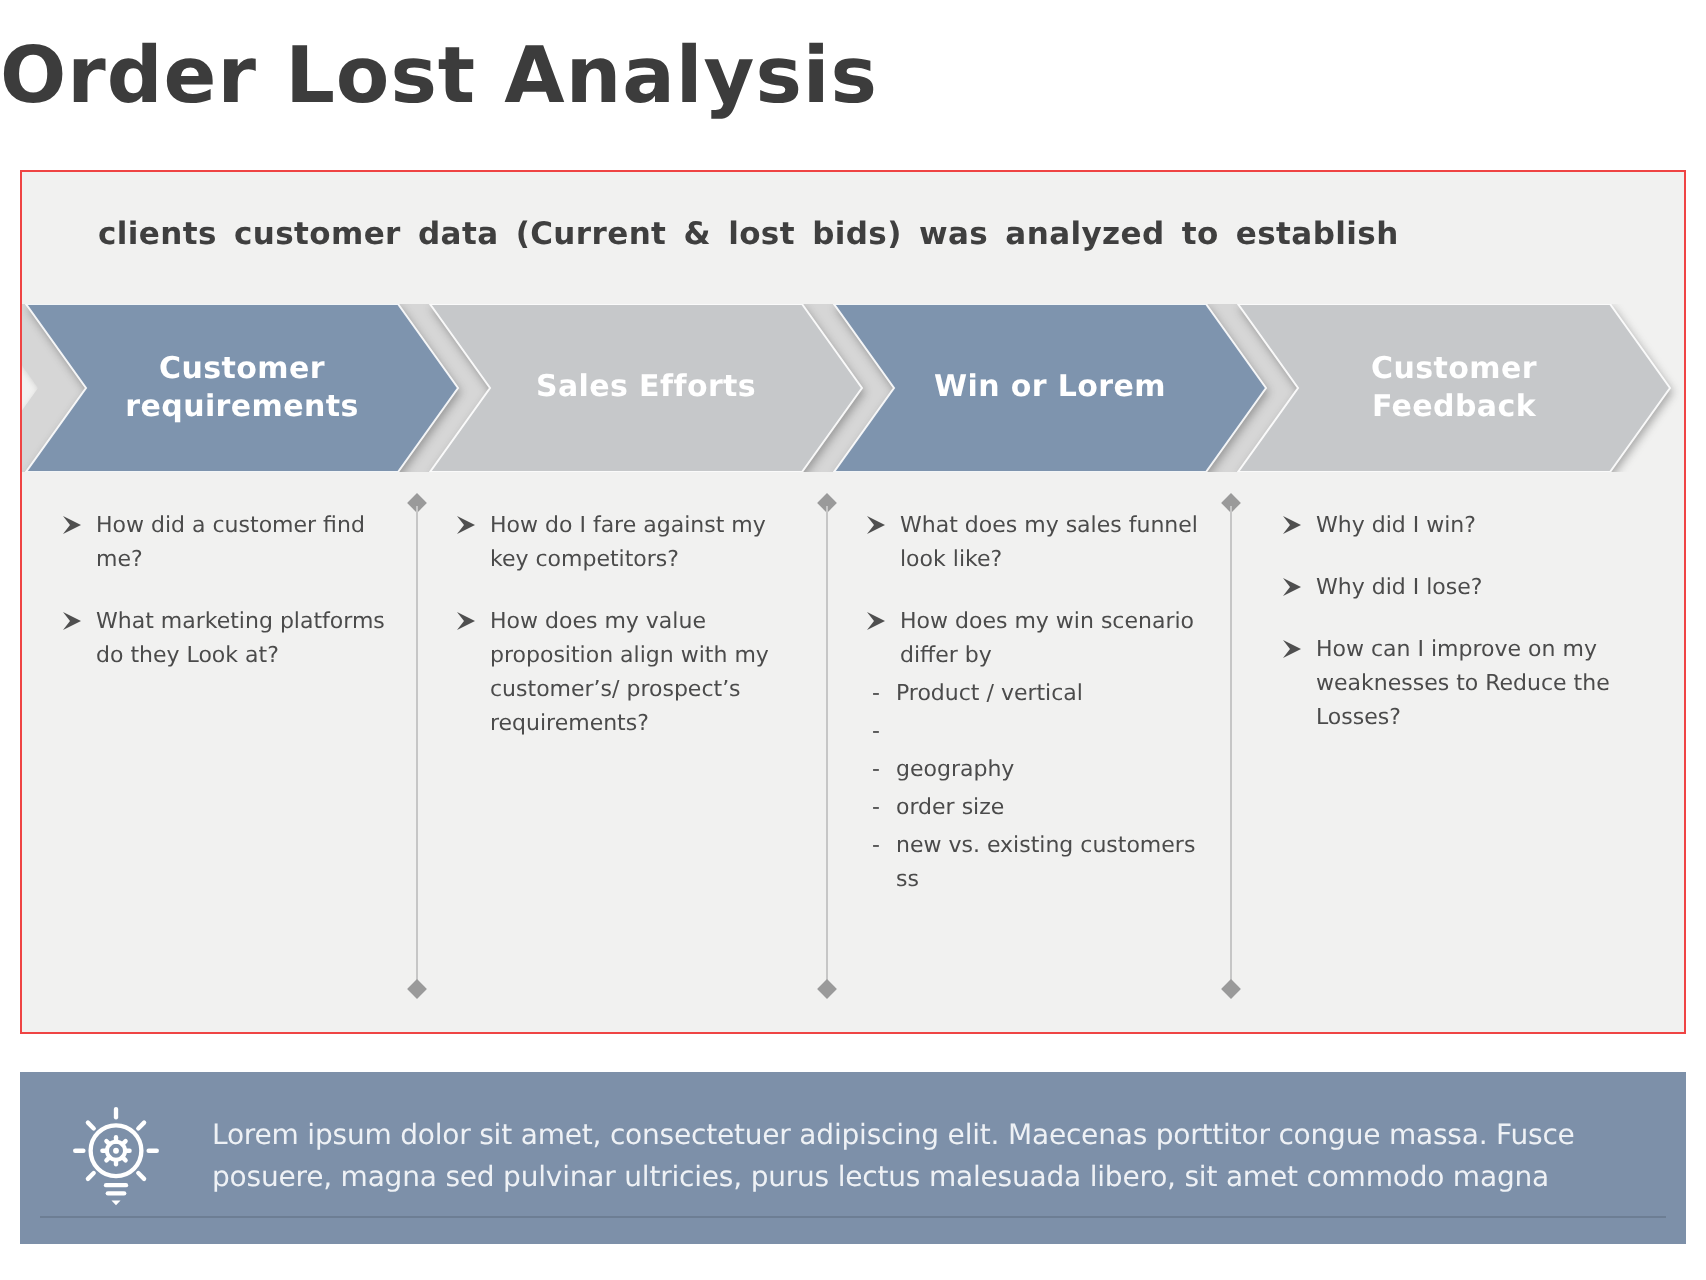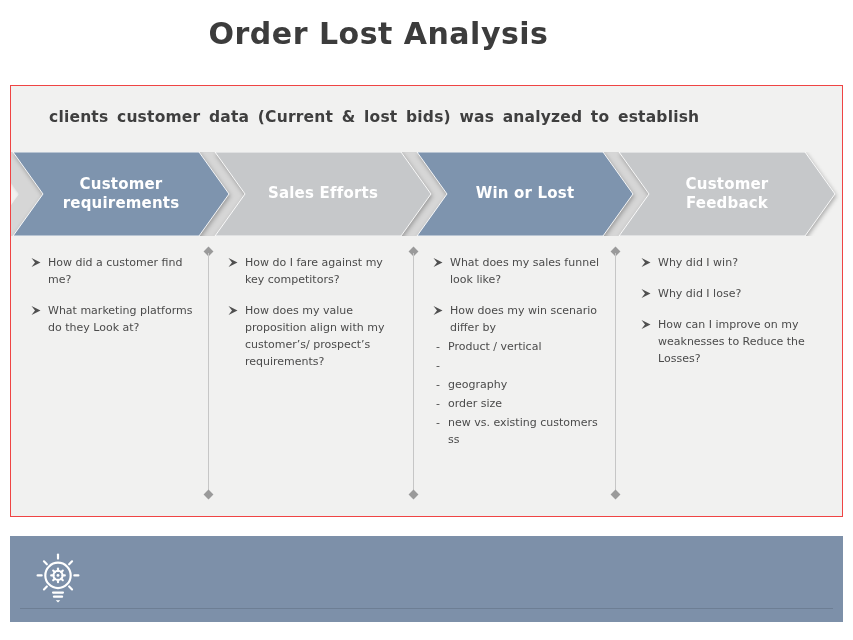--- a/index.html
+++ b/index.html
@@ -1,22 +1,22 @@
 <!DOCTYPE html>
 <html><head>
 <meta charset="utf-8">
 <style>
   html,body{margin:0;padding:0;background:#ffffff;}
   body{
     width:853px;height:640px;position:relative;overflow:hidden;
     font-family:"DejaVu Sans","Liberation Sans",sans-serif;
   }
   .slide-title{
-    position:absolute;top:16px;left:0;width:757px;text-align:center;
-    font-size:30px;font-weight:bold;color:#3c3c3c;letter-spacing:.5px;
+    position:absolute;top:16px;left:0;width:757px;
+    font-size:39px;font-weight:bold;color:#3c3c3c;letter-spacing:.5px;
   }
   .panel{
     position:absolute;left:10px;top:85px;width:833px;height:432px;
     background:#f1f1f0;border:1px solid #ef4444;box-sizing:border-box;
   }
   .subtitle{
     position:absolute;left:38px;top:22px;
     font-size:15.5px;font-weight:bold;color:#3f3f3f;word-spacing:3px;letter-spacing:.2px;
   }
   .arrows-row{position:absolute;left:0;top:66px;width:833px;height:108px;}
@@ -73,21 +73,21 @@
       <polygon class="arrow-back" points="382,0 568,0 598,42 568,84 382,84 412,42" fill="#D6D6D6"></polygon>
       <polygon class="arrow-back" points="584,0 770,0 800,42 770,84 584,84 614,42" fill="#D6D6D6"></polygon>
 
       <polygon class="arrow-main" points="2,0 188,0 218,42 188,84 2,84 32,42" fill="#7E94AE"></polygon>
       <polygon class="arrow-main" points="204,0 390,0 420,42 390,84 204,84 234,42" fill="#C6C8CA"></polygon>
       <polygon class="arrow-main" points="406,0 592,0 622,42 592,84 406,84 436,42" fill="#7E94AE"></polygon>
       <polygon class="arrow-main" points="608,0 794,0 824,42 794,84 608,84 638,42" fill="#C6C8CA"></polygon>
     </svg>
     <div class="stage-label" style="left:40px">Customer requirements</div>
     <div class="stage-label" style="left:242px">Sales Efforts</div>
-    <div class="stage-label" style="left:444px">Win or Lost</div>
+    <div class="stage-label" style="left:444px">Win or Lorem</div>
     <div class="stage-label" style="left:646px">Customer Feedback</div>
   </div>
 
   <div class="columns">
 
     <div class="col col1">
       <div class="item">
         <span class="marker">
             <svg width="10" height="11" viewBox="0 0 10 11">
               <path d="M0.5,1 L9.5,5.5 L0.5,10 L4,5.5 Z" fill="#4f4f4f"></path>
@@ -229,14 +229,15 @@
       <line x1="9.5" y1="30" x2="14" y2="30"></line>
       <line x1="50" y1="30" x2="54.5" y2="30"></line>
       <line x1="16.5" y1="45.5" x2="19.7" y2="42.3"></line>
       <line x1="47.5" y1="45.5" x2="44.3" y2="42.3"></line>
 
       <line x1="26.5" y1="49" x2="37.5" y2="49"></line>
       <line x1="27.5" y1="53.5" x2="36.5" y2="53.5"></line>
       <path d="M29.5,57.5 L34.5,57.5 L32,60 Z" fill="#ffffff" stroke="none"></path>
     </svg>
   </div>
+  <div class="footer-text">Lorem ipsum dolor sit amet, consectetuer adipiscing elit. Maecenas porttitor congue massa. Fusce posuere, magna sed pulvinar ultricies, purus lectus malesuada libero, sit amet commodo magna</div>
   <div class="footer-hairline"></div>
 </div>
 
 </body></html>

